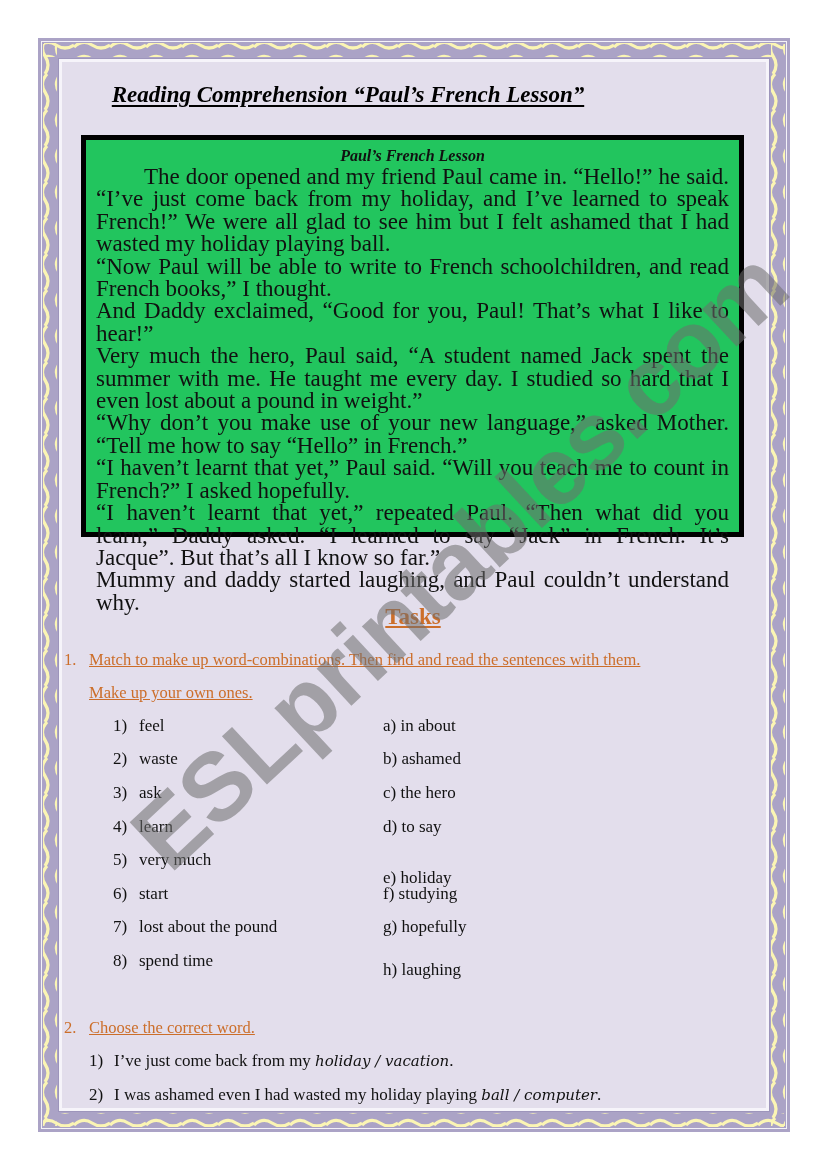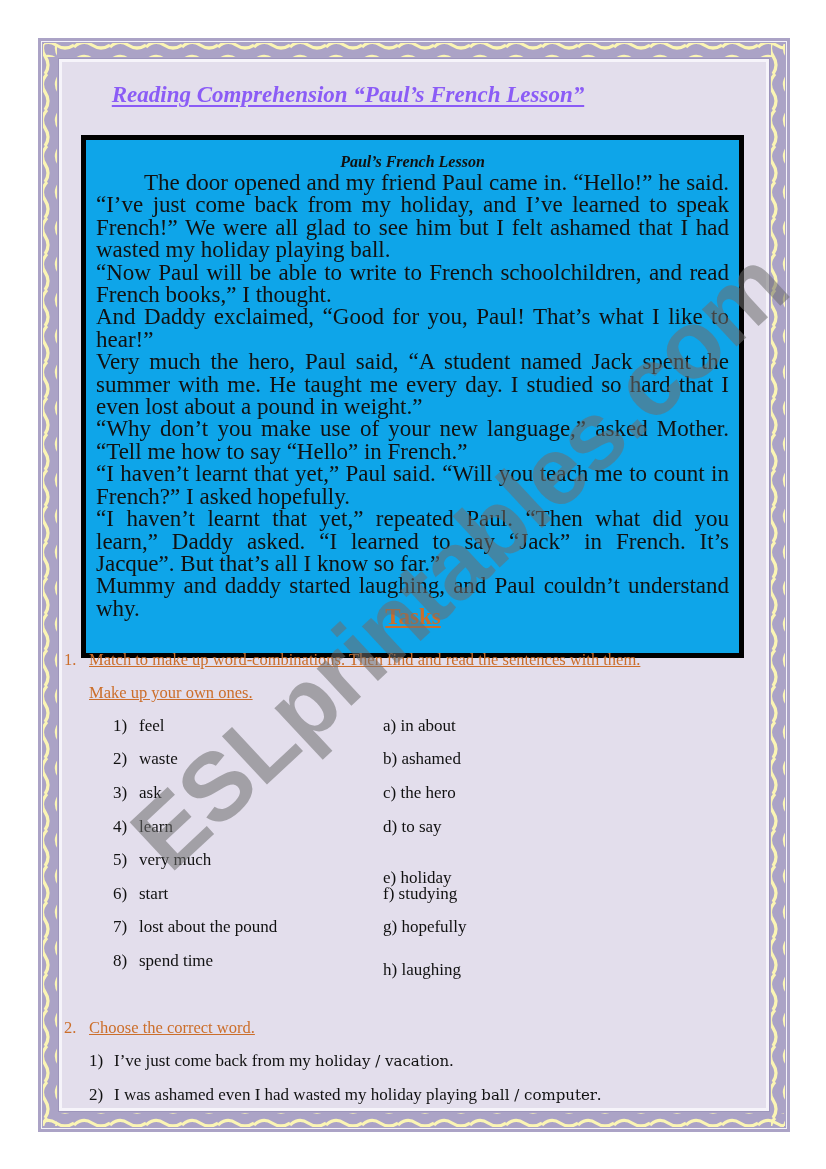--- a/index.html
+++ b/index.html
@@ -19,28 +19,28 @@
   .frame-inner-white {
     position: absolute; left: 20px; top: 20px; right: 20px; bottom: 20px;
     background: #f6f4fa; border: 1px solid #9d95bb;
   }
   .panel {
     position: absolute; left: 24px; top: 24px; right: 24px; bottom: 24px;
     background: #e3deec;
   }
   .title {
     position: absolute; left: 0; width: 696px; top: 82px; text-align: center;
-    font-size: 23px; font-style: italic; font-weight: bold; color: #8b5cf6;
+    font-size: 23px; font-style: italic; font-weight: bold; color: #000000;
     text-decoration: underline; text-underline-offset: 3px;
     font-family: "Liberation Serif", serif;
   }
   .passage {
-    position: absolute; left: 81px; top: 135px; width: 663px; height: 523px;
-    box-sizing: border-box; border: 5px solid #000; background: #0ea5e9;
-    padding: 12px 10px 0 10px;
+    position: absolute; left: 81px; top: 135px; width: 663px; height: 402px;
+    box-sizing: border-box; border: 5px solid #000; background: #22c55e;
+    padding: 6px 10px 0 10px;
   }
   .passage-heading {
     text-align: center; font-weight: bold; font-style: italic; font-size: 16px; line-height: 20px;
   }
   .passage p {
     margin: 0; font-size: 23px; line-height: 22.4px; text-align: justify;
   }
   .passage p.first { text-indent: 48px; }
   .tasks-heading {
     position: absolute; left: 0; width: 826px; top: 604px; text-align: center;
@@ -55,21 +55,21 @@
   .task1-title { top: 643px; width: 690px; }
   .task1-title .cont { padding-left: 25px; display: block; }
   .match-row {
     position: absolute; left: 113px; font-size: 17px; height: 22px; line-height: 22px;
   }
   .match-left .n { display: inline-block; width: 26px; }
   .match-right { left: 383px; }
   .task2-title { top: 1011px; }
   .choose-row { position: absolute; left: 89px; font-size: 17px; line-height: 22px; }
   .choose-row .n { display: inline-block; width: 25px; }
-  .choose-row .opt { font-family: "DejaVu Serif", serif; font-size: 15px; font-weight: normal; }
+  .choose-row .opt { font-style: italic; font-family: "DejaVu Serif", serif; font-size: 15px; font-weight: normal; }
   .watermark {
     position: absolute; left: 40px; top: 530px; width: 800px;
     font-family: "Liberation Sans", sans-serif; font-weight: bold; font-size: 96px;
     color: rgba(110,110,110,0.55); transform: rotate(-43deg); transform-origin: center;
     white-space: nowrap; pointer-events: none; letter-spacing: -1px; line-height: 1;
   }
 </style>
 </head>
 <body>
 

